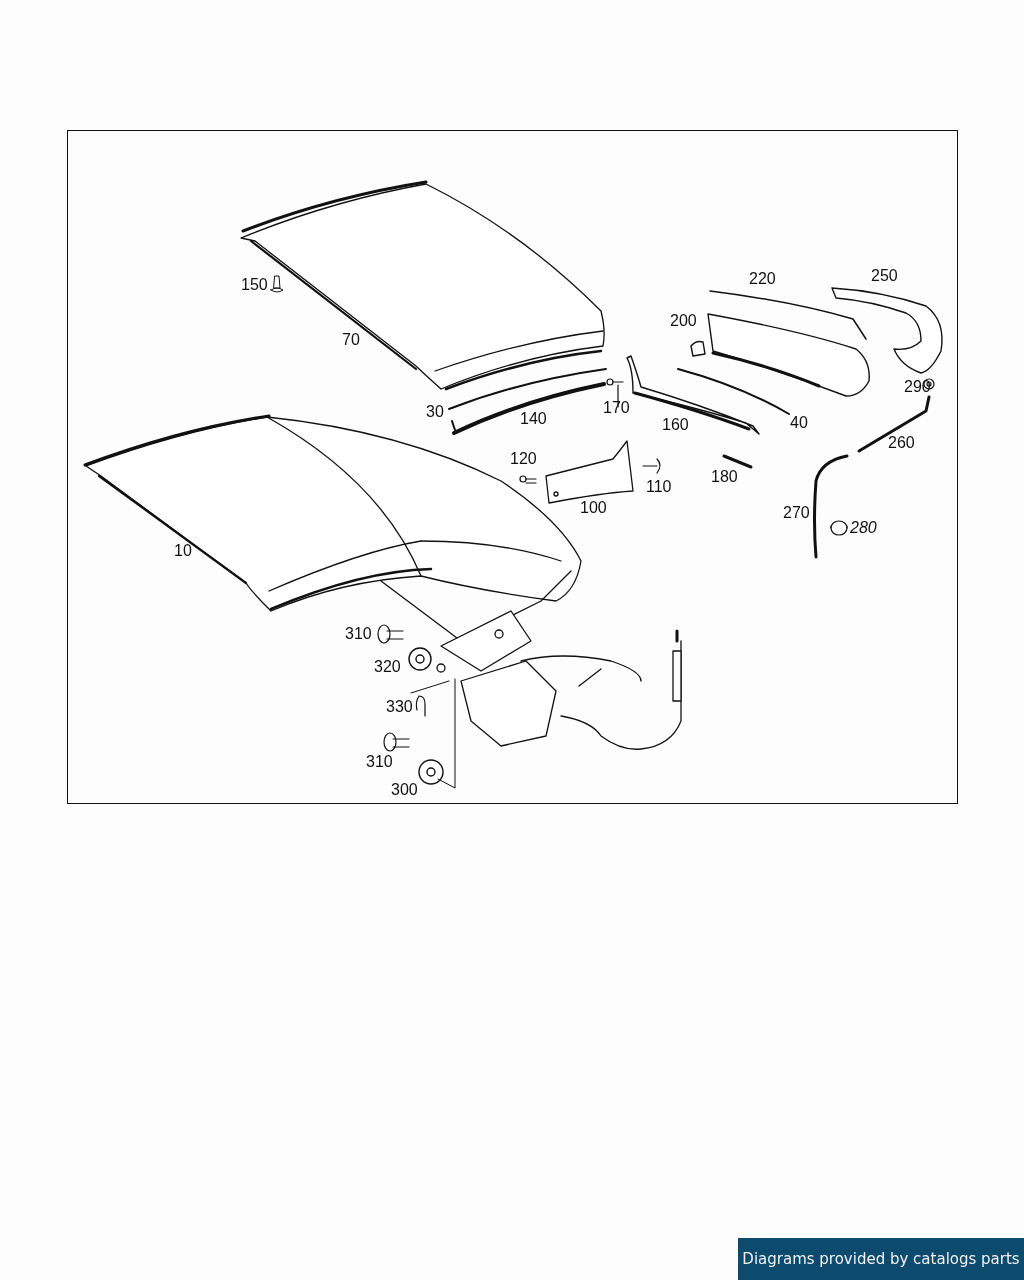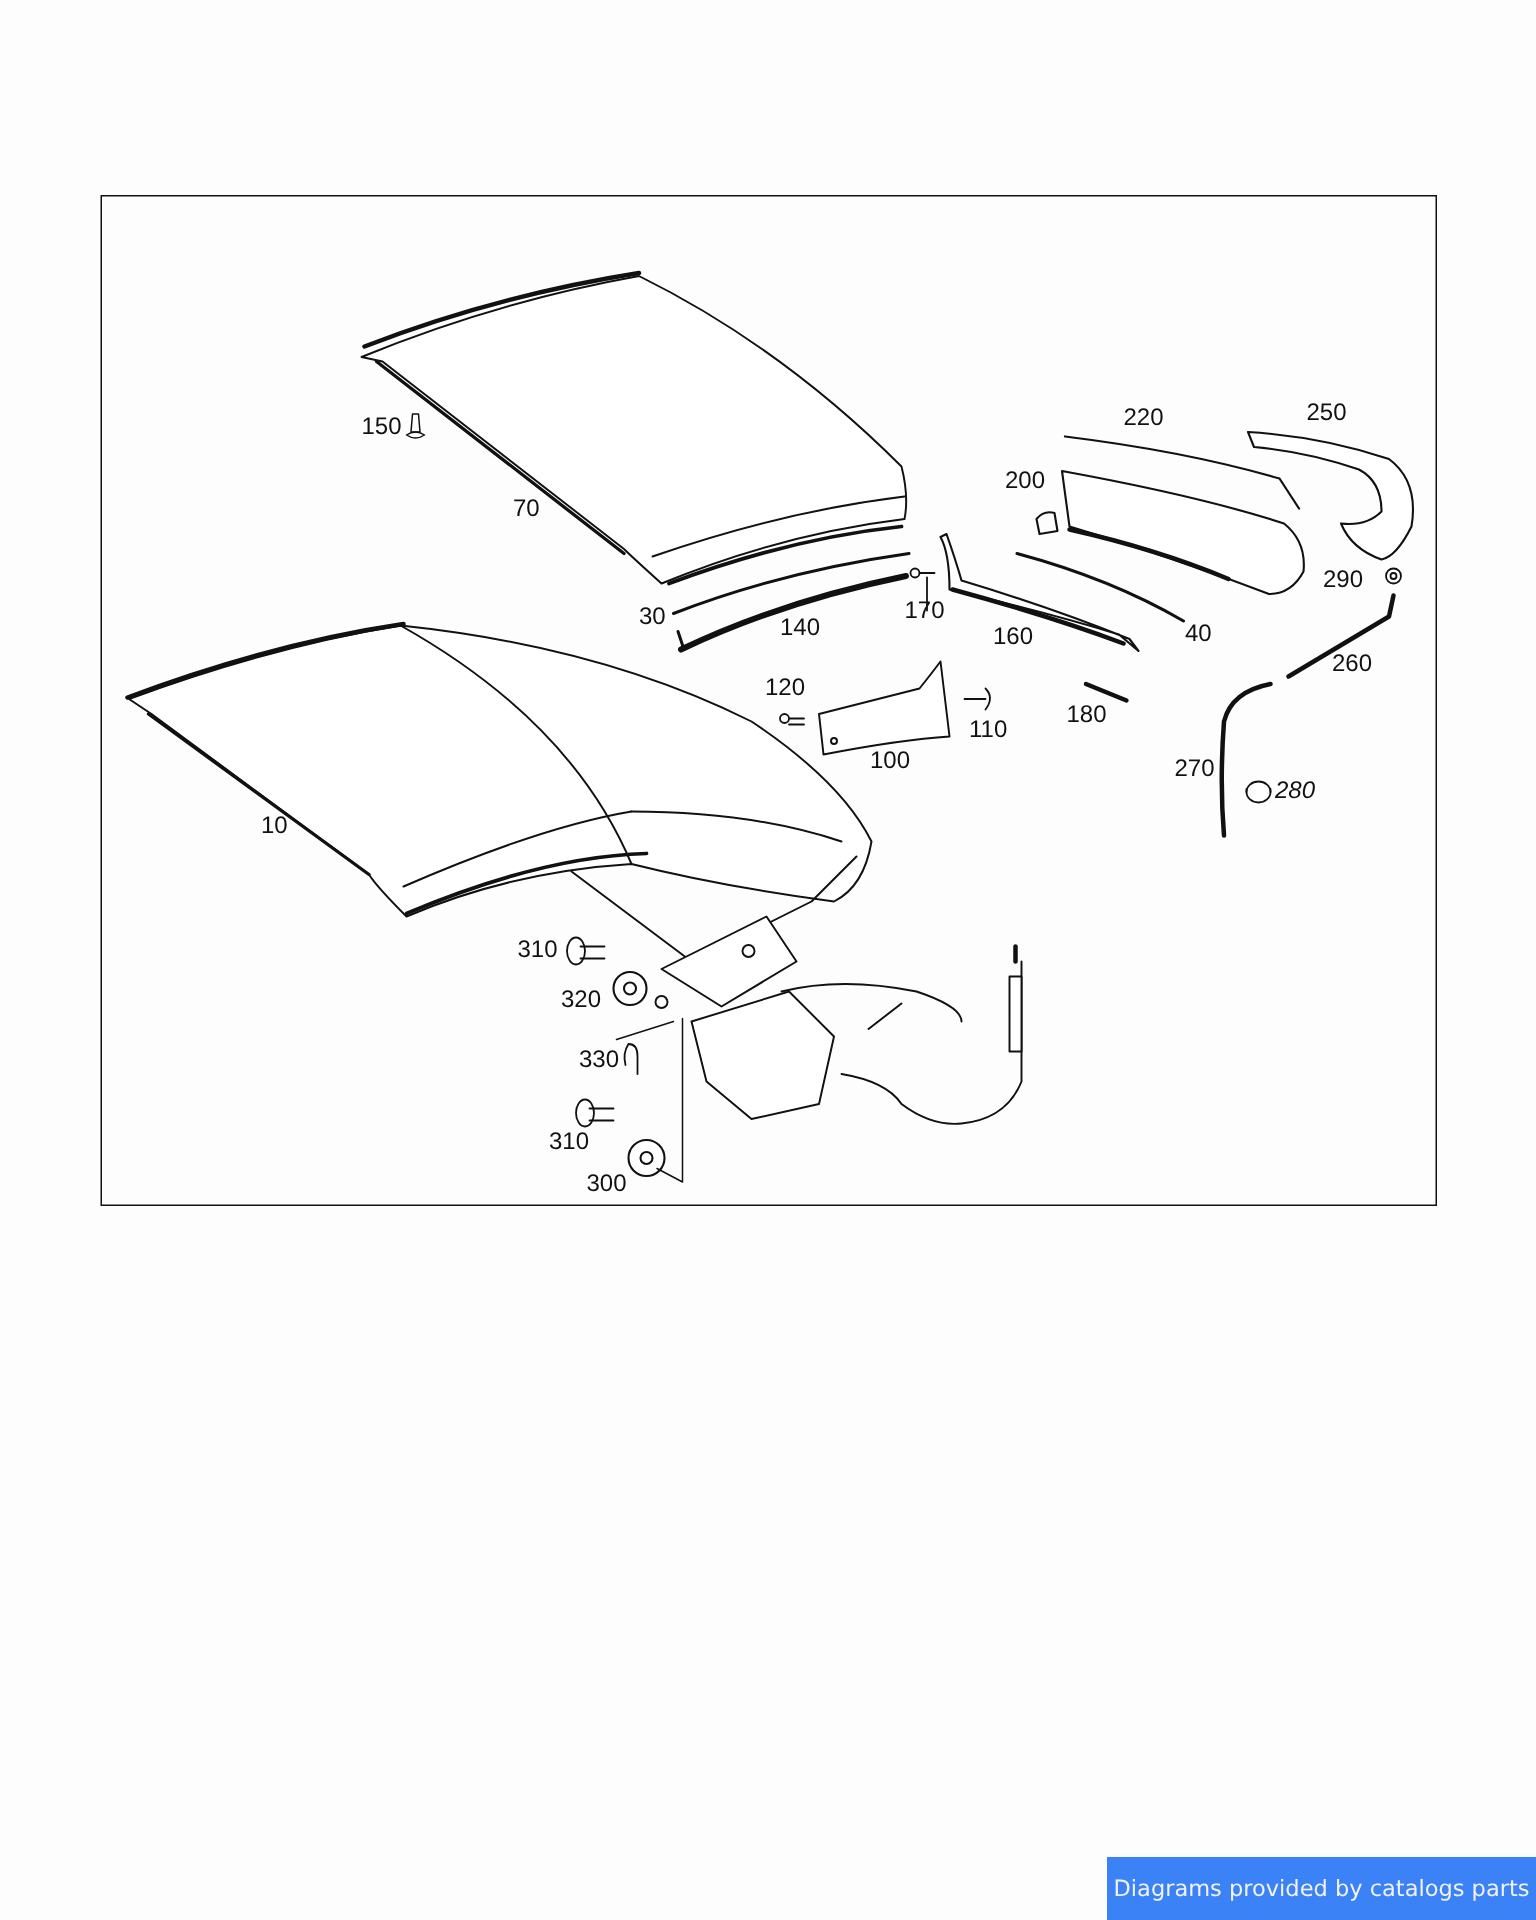--- a/index.html
+++ b/index.html
@@ -1,20 +1,20 @@
 <!DOCTYPE html>
 <html><head>
 <meta charset="utf-8">
 <style>
   html, body { margin:0; padding:0; }
   body { width:1024px; height:1280px; background:#fdfdfd; position:relative; overflow:hidden; font-family:"Liberation Sans", sans-serif; }
   .frame { position:absolute; left:67px; top:130px; width:889px; height:672px; border:1.5px solid #111; background:#fdfdfd; }
   .frame svg { position:absolute; left:0; top:0; }
   .callout { position:absolute; font-family:"Liberation Sans", sans-serif; font-size:16px; color:#111; line-height:16px; white-space:nowrap; }
-  .footer { position:absolute; left:738px; top:1238px; width:286px; height:42px; background:#3b82f6; color:#f2f2f2; font-family:"DejaVu Sans", sans-serif; font-size:15px; display:flex; align-items:center; justify-content:center; }
+  .footer { position:absolute; left:738px; top:1238px; width:286px; height:42px; background:#0c4a6e; color:#f2f2f2; font-family:"DejaVu Sans", sans-serif; font-size:15px; display:flex; align-items:center; justify-content:center; }
 </style>
 </head>
 <body>
 
 <div class="frame">
   <svg width="889" height="672" viewBox="67 130 889 672" fill="none" stroke="#111" stroke-linecap="round" stroke-linejoin="round">
 
     <g stroke-width="1.3">
       <path d="M240 237 Q330 200 425 183 Q520 230 600 310 Q605 330 602 345 Q520 355 440 388 Q420 370 415 365 L254 240 Z" fill="#fff"></path>
       <path d="M242 230 Q330 196 425 181" stroke-width="3"></path>
@@ -150,21 +150,21 @@
   <div class="callout" style="left:241px;top:277px;">150</div>
   <div class="callout" style="left:662px;top:417px;">160</div>
   <div class="callout" style="left:603px;top:400px;">170</div>
   <div class="callout" style="left:711px;top:469px;">180</div>
   <div class="callout" style="left:670px;top:313px;">200</div>
   <div class="callout" style="left:749px;top:271px;">220</div>
   <div class="callout" style="left:871px;top:268px;">250</div>
   <div class="callout" style="left:888px;top:435px;text-align:right;">260</div>
   <div class="callout" style="left:783px;top:505px;">270</div>
   <div class="callout" style="left:850px;top:520px;font-style:italic;">280</div>
-  <div class="callout" style="left:882px;top:379px;">290</div>
+  <div class="callout" style="left:904px;top:379px;">290</div>
   <div class="callout" style="left:391px;top:782px;">300</div>
   <div class="callout" style="left:345px;top:626px;">310</div>
   <div class="callout" style="left:366px;top:754px;">310</div>
   <div class="callout" style="left:374px;top:659px;">320</div>
   <div class="callout" style="left:386px;top:699px;">330</div>
 </div>
 
 <div class="footer">
   <span>Diagrams provided by catalogs parts</span>
 </div>

